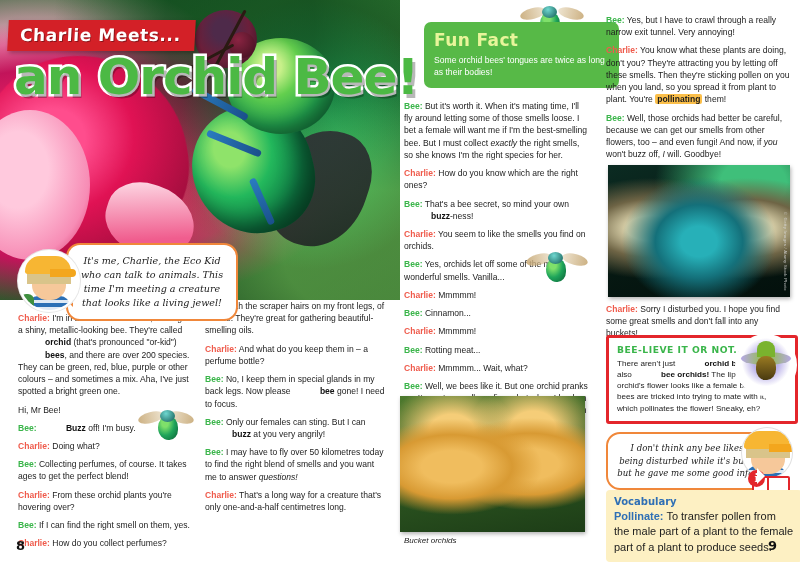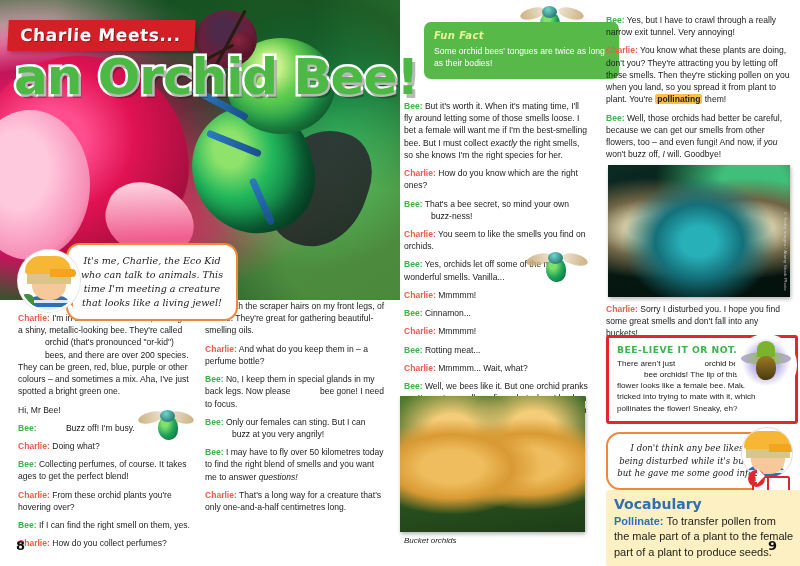--- a/index.html
+++ b/index.html
@@ -66,29 +66,29 @@
   .bubble:after{content:"";position:absolute;left:-11px;top:46px;border:8px solid transparent;
      border-right-color:#f0873a;}
   .bubble:before{content:"";position:absolute;left:-7px;top:46px;border:8px solid transparent;
      border-right-color:#fff;z-index:2;}
 
   
   .col{position:absolute;font-size:8.55px;line-height:1.43;color:#1c1c1c;}
   .col p{margin:0 0 6px 0;}
   .spk-c{color:#ef5b4c;font-weight:bold;}
   .spk-b{color:#3ab54a;font-weight:bold;}
-  b{font-weight:normal;color:#111;padding-left:27px;}
+  b{font-weight:bold;color:#111;padding-left:27px;}
   i{font-style:italic;}
   .hl{background:#fbbf4a;padding:0 2px;font-weight:bold;border-radius:2px;}
 
   
   .funfact{position:absolute;left:424px;top:22px;width:175px;background:#57b947;border-radius:7px;
      padding:8px 10px 10px;color:#fff;}
-  .funfact h3{margin:0 0 4px 0;font-size:10px;font-family:"DejaVu Sans",sans-serif;color:#e8f59a;
-     letter-spacing:.4px;font-style:italic;}
+  .funfact h3{margin:0 0 4px 0;font-size:17px;font-family:"DejaVu Sans",sans-serif;color:#e8f59a;
+     letter-spacing:.4px;}
   .funfact p{margin:0;font-size:8.6px;line-height:1.4;}
 
   
   .photo{position:absolute;overflow:hidden;box-shadow:1px 2px 4px rgba(0,0,0,.3);}
   .bee-face{left:608px;top:165px;width:182px;height:132px;
      background:
       radial-gradient(ellipse at 50% 58%, #27b0b8 0 14%, #14707a 34%, rgba(10,60,70,0) 60%),
       radial-gradient(ellipse at 24% 48%, #d8cfa8 0 13%, #6e6445 30%, rgba(60,55,40,0) 52%),
       radial-gradient(ellipse at 76% 48%, #d8cfa8 0 13%, #6e6445 30%, rgba(60,55,40,0) 52%),
       radial-gradient(ellipse at 80% 14%, #3fbf7a 0 16%, rgba(20,90,60,0) 48%),
@@ -127,21 +127,21 @@
   .bubble2:after{content:"";position:absolute;right:-11px;top:34px;border:8px solid transparent;
      border-left-color:#f0873a;}
   .bubble2:before{content:"";position:absolute;right:-7px;top:34px;border:8px solid transparent;
      border-left-color:#fff;z-index:2;}
   .charlie-av2{position:absolute;left:742px;top:428px;width:50px;height:50px;border-radius:50%;
      background:#fff;box-shadow:0 0 0 1px #e0e0e0;overflow:hidden;}
 
   
   .vocab{position:absolute;left:606px;top:490px;width:180px;background:#fdf0c3;border-radius:4px;
      padding:6px 8px 7px;}
-  .vocab h3{margin:0 0 2px 0;font-size:14px;color:#2f6fb5;font-family:"DejaVu Sans",sans-serif;}
+  .vocab h3{margin:0 0 2px 0;font-size:10px;color:#2f6fb5;font-family:"DejaVu Sans",sans-serif;}
   .vocab p{margin:0;font-size:11px;line-height:1.4;color:#1c1c1c;}
   .vocab .term{color:#2f6fb5;font-weight:bold;}
   .bookicon{position:absolute;left:748px;top:470px;width:40px;height:34px;}
   .bookicon .bk{position:absolute;left:4px;top:6px;width:34px;height:26px;
      border:2px solid #e3262b;border-radius:2px;background:#fff;}
   .bookicon .spine{position:absolute;left:19px;top:6px;width:2px;height:26px;background:#e3262b;}
   .bookicon .i{position:absolute;left:0;top:0;width:17px;height:17px;border-radius:50%;background:#e3262b;
      color:#fff;font-size:11px;font-weight:bold;text-align:center;line-height:17px;font-family:"DejaVu Serif",serif;}
 
   

